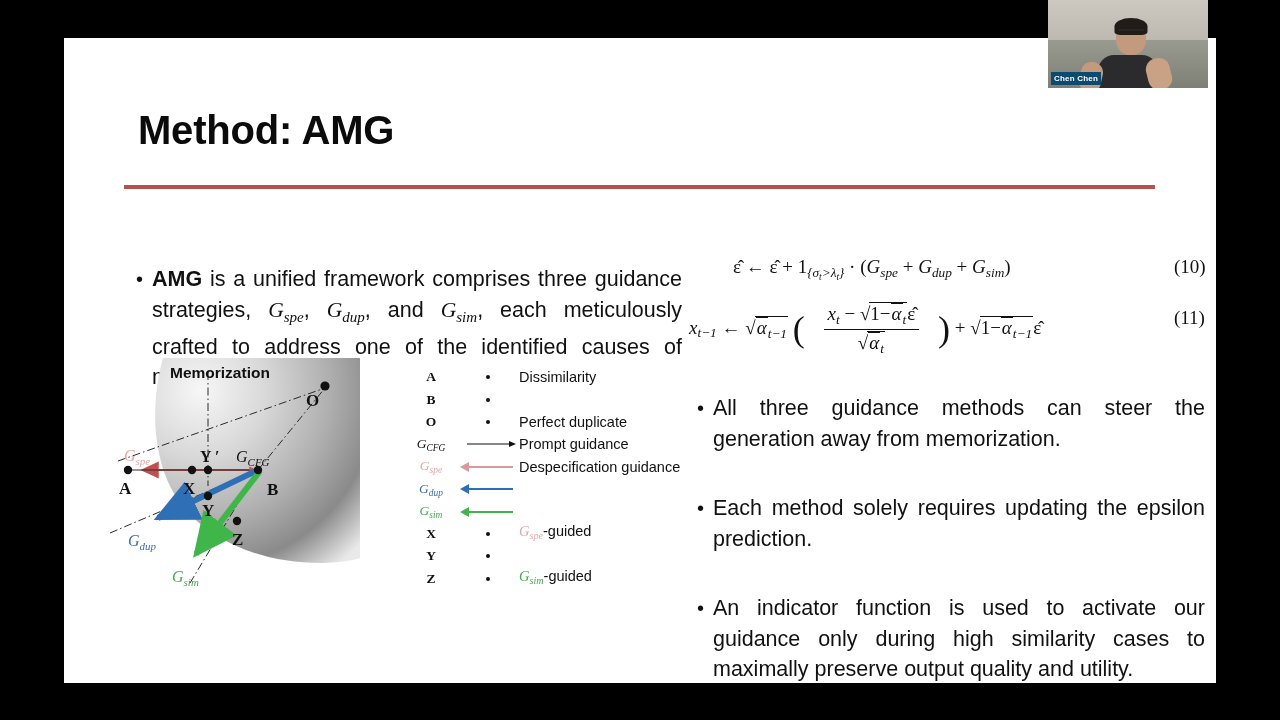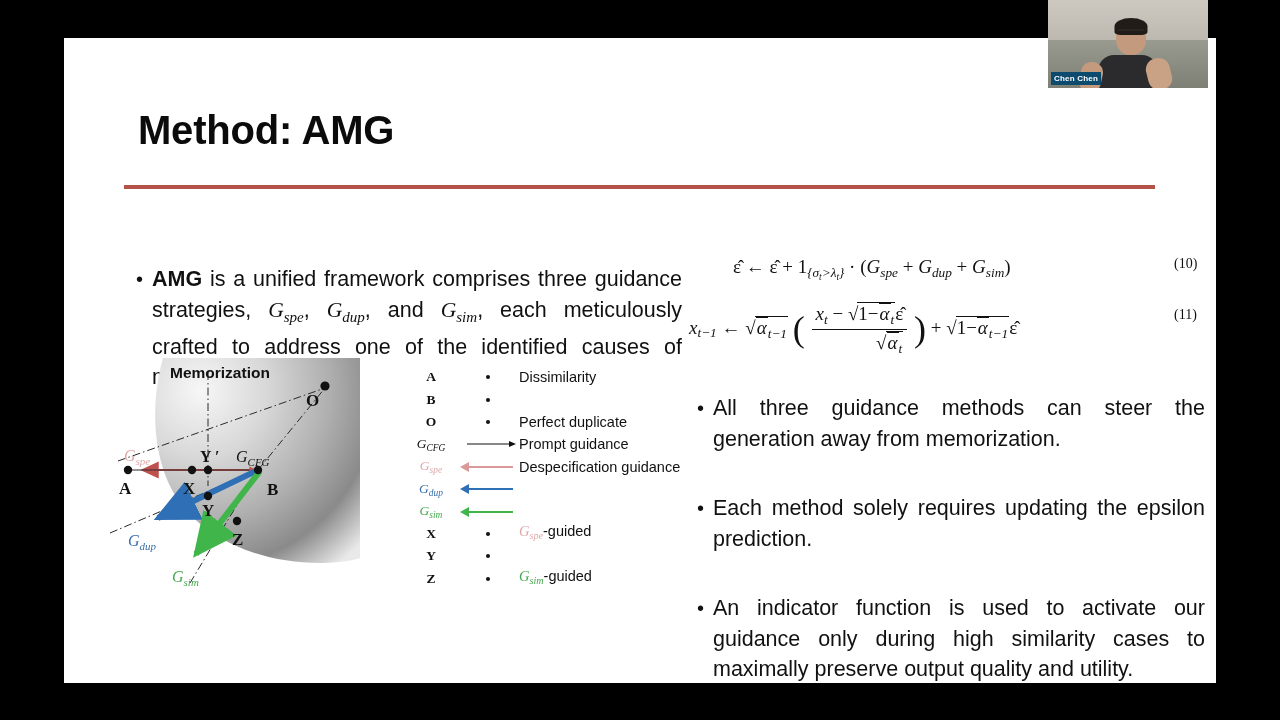--- a/index.html
+++ b/index.html
@@ -47,28 +47,28 @@
 
   
   .mi{font-family:"Liberation Serif",serif;font-style:italic;}
   .mi .sub{font-size:0.70em;vertical-align:-0.30em;font-style:italic;}
 
   
   #equations{position:absolute;left:625px;top:218px;width:520px;height:92px;color:#111;}
   .eq{position:absolute;font-family:"Liberation Serif",serif;font-size:19px;white-space:nowrap;}
   #eq10{left:44px;top:0px;}
   #eq11{left:0px;top:46px;}
-  .eqn{position:absolute;font-family:"Liberation Serif",serif;font-size:14px;}
+  .eqn{position:absolute;font-family:"Liberation Serif",serif;font-size:19px;}
   #eqn10{left:485px;top:0px;}
   #eqn11{left:485px;top:51px;text-align:right;}
   .sub{font-size:0.70em;vertical-align:-0.28em;}
   .it{font-style:italic;}
-  .frac{display:inline-block;vertical-align:middle;text-align:center;margin:0 2px;}
+  .frac{display:inline-block;vertical-align:middle;text-align:center;margin:0 14px;}
   .frac .num{display:block;padding:0 4px 1px 4px;border-bottom:1px solid #111;}
-  .frac .den{display:block;padding:1px 4px 0 4px;text-align:right;}
+  .frac .den{display:block;padding:1px 4px 0 4px;}
   .sqrt{display:inline-block;white-space:nowrap;}
   .sqrt > .rad{display:inline-block;}
   .sqrt > .arg{display:inline-block;border-top:1px solid #111;padding:0 1px;margin-left:-1px;}
   .paren{display:inline-block;font-size:1.9em;vertical-align:middle;line-height:0.72;font-family:"Liberation Serif",serif;}
   .ovl{display:inline-block;border-top:1px solid #111;line-height:1.05;padding:0 1px;}
 
   
   #figure{position:absolute;left:46px;top:320px;width:580px;height:260px;}
   #diagram{position:absolute;left:0;top:0;width:250px;height:245px;}
 

